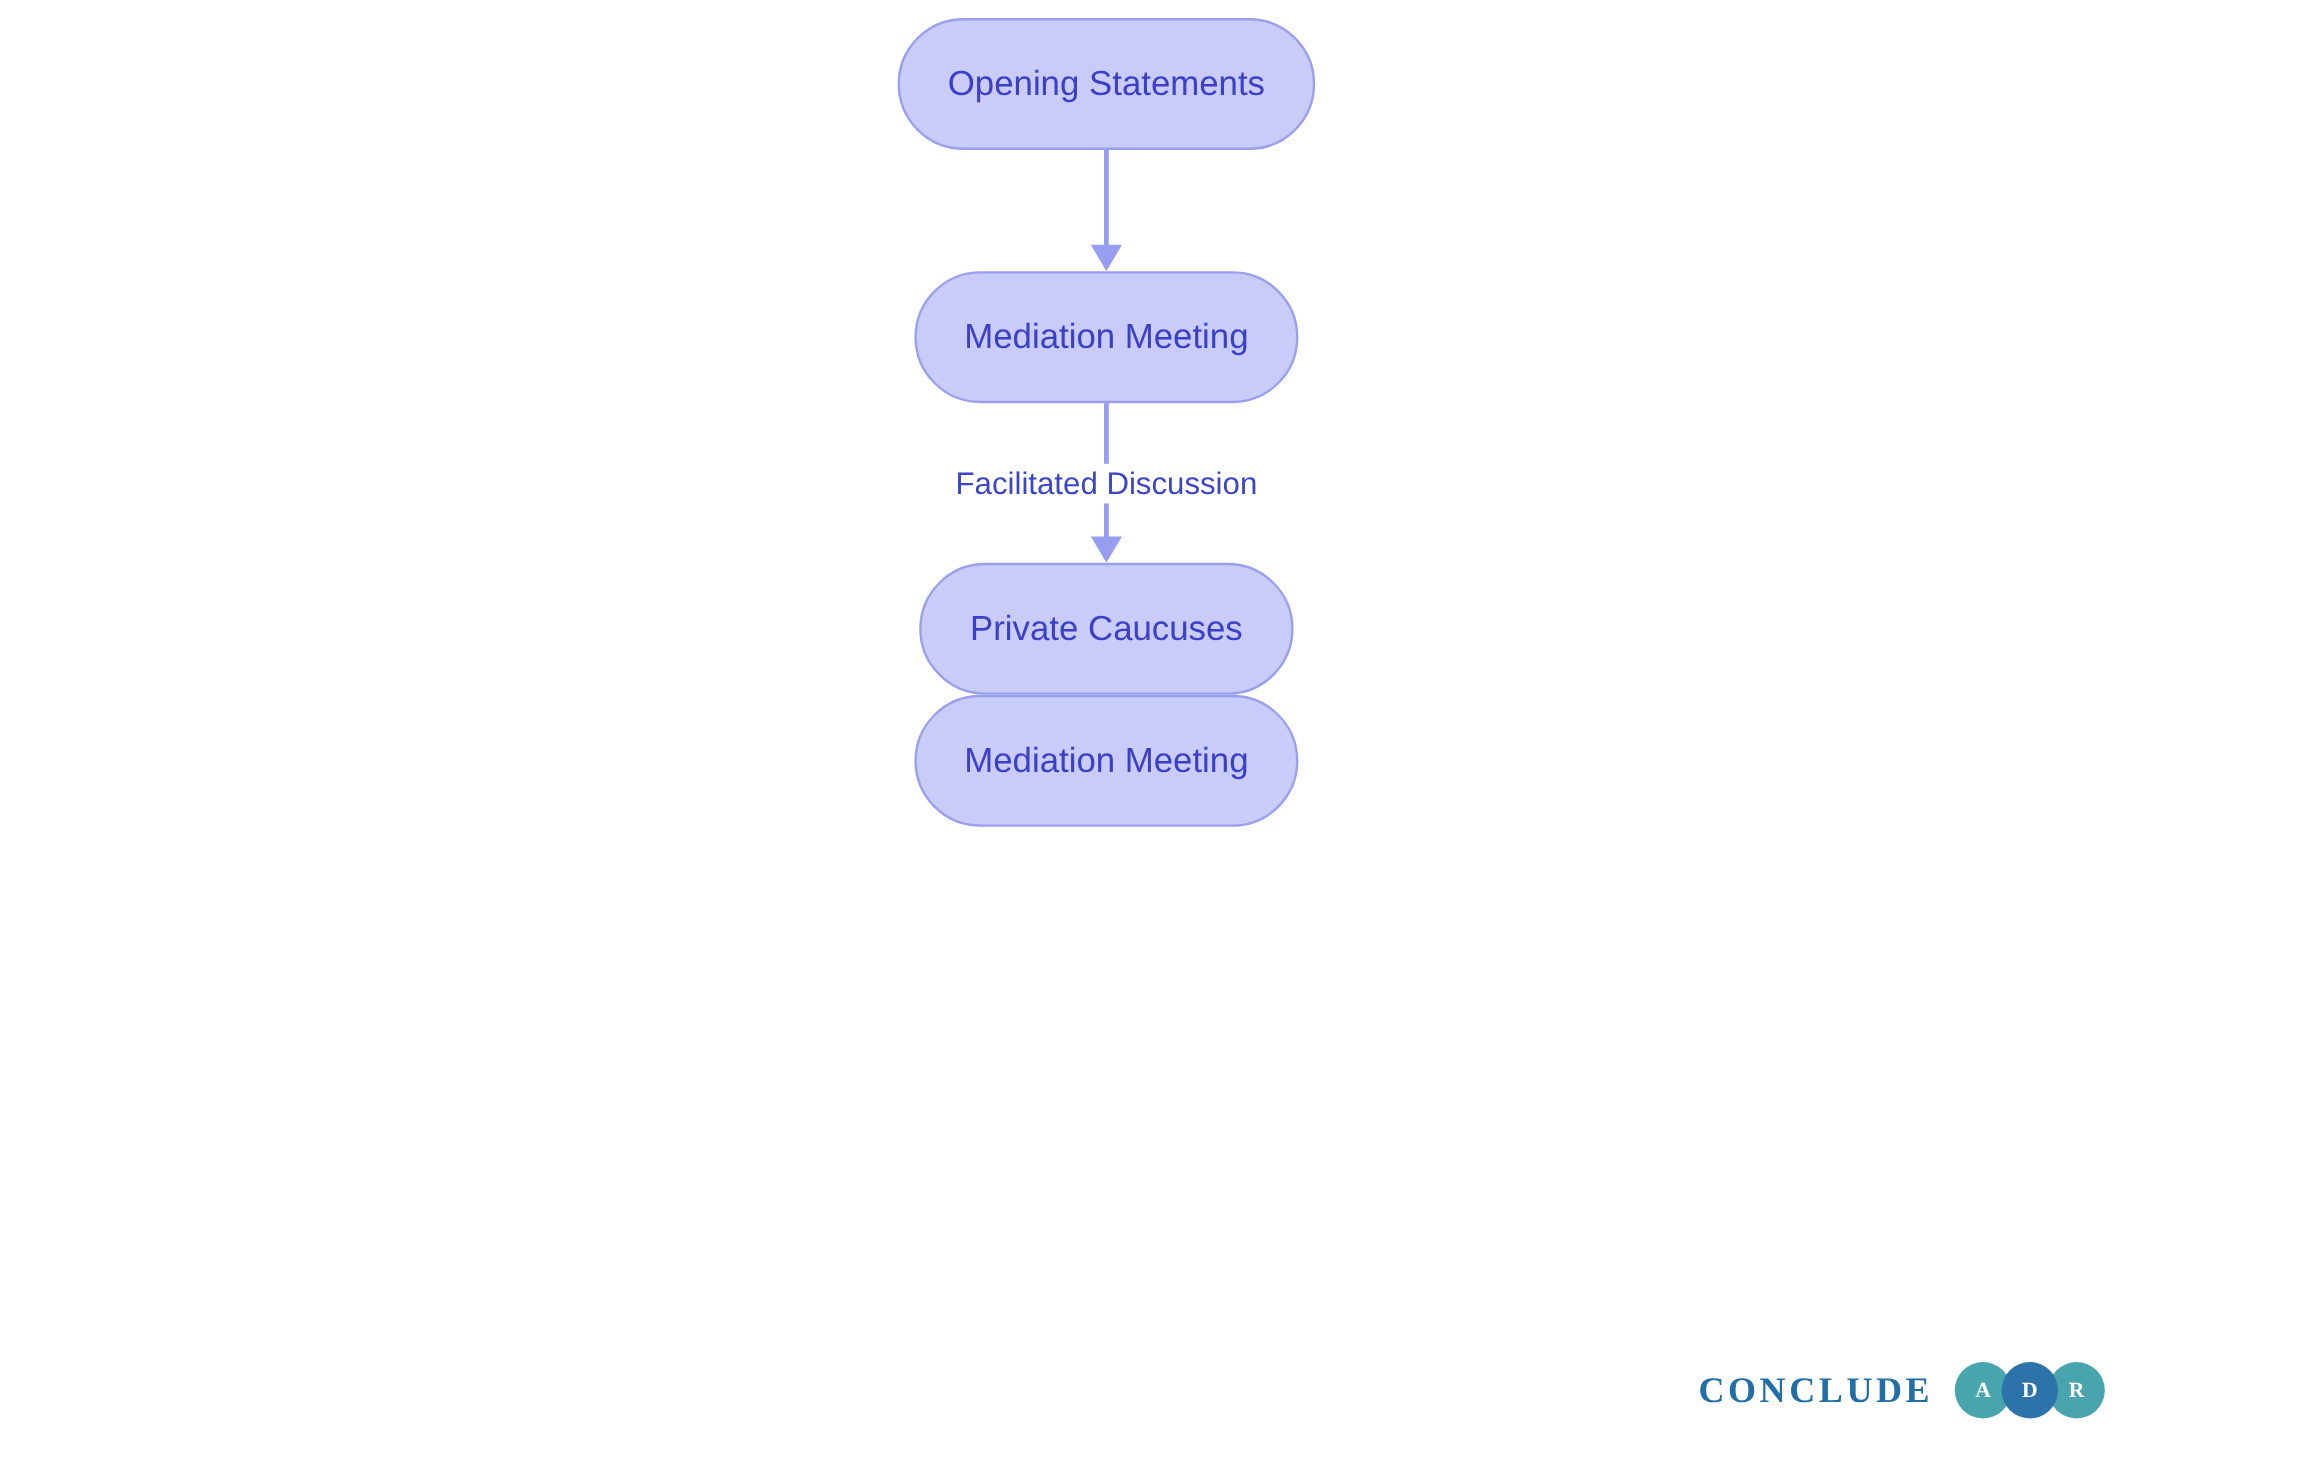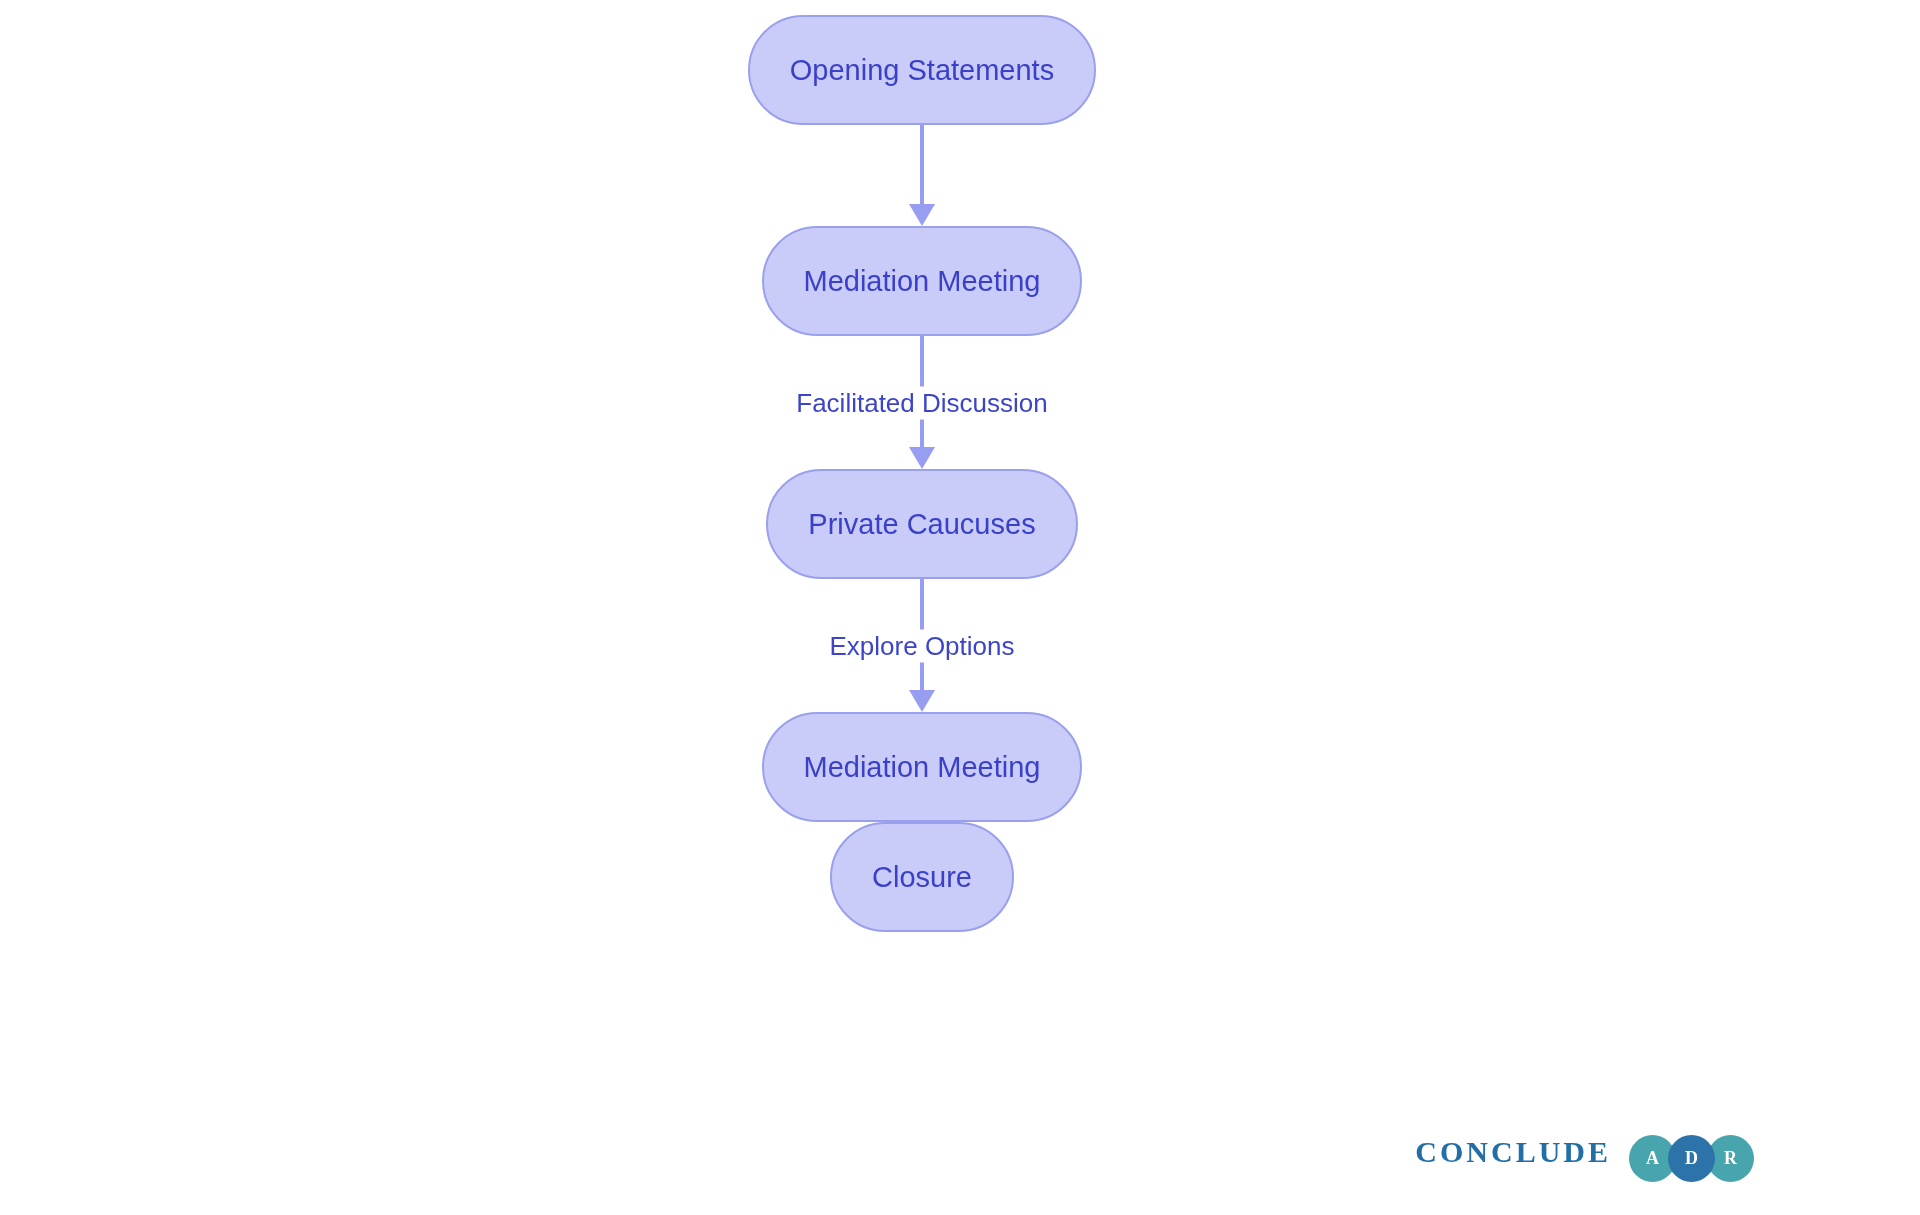--- a/index.html
+++ b/index.html
@@ -85,20 +85,21 @@
     padding:1px 8px;
     font-size:26px;
     color:var(--edge-label);
     white-space:nowrap;
   }
   .logo{
     position:absolute;
     right:90px;
     bottom:33px;
     display:flex;
+    align-items:center;
     gap:18px;
   }
   .logo-text{
     font-family:"Liberation Serif", serif;
     font-weight:bold;
     font-size:30px;
     letter-spacing:3px;
     color:var(--brand-text);
   }
   .badge{
@@ -147,34 +148,26 @@
     <div class="edge edge--labeled">
       <div class="edge-line"></div>
       <div class="edge-arrowhead"></div>
       <span class="edge-label">Facilitated Discussion</span>
     </div>
 
     <div class="node node--w3">
       <span>Private Caucuses</span>
     </div>
 
-    <div class="edge edge--labeled">
-      <div class="edge-line"></div>
-      <div class="edge-arrowhead"></div>
-      <span class="edge-label">Explore Options</span>
-    </div>
 
     <div class="node node--w4">
       <span>Mediation Meeting</span>
     </div>
 
 
-    <div class="node node--w5">
-      <span>Closure</span>
-    </div>
 
   </div>
 
   <div class="logo">
     <span class="logo-text">CONCLUDE</span>
     <div class="badge">
       <div class="badge-circle badge-circle--a">
         <span>A</span>
       </div>
       <div class="badge-circle badge-circle--r">

